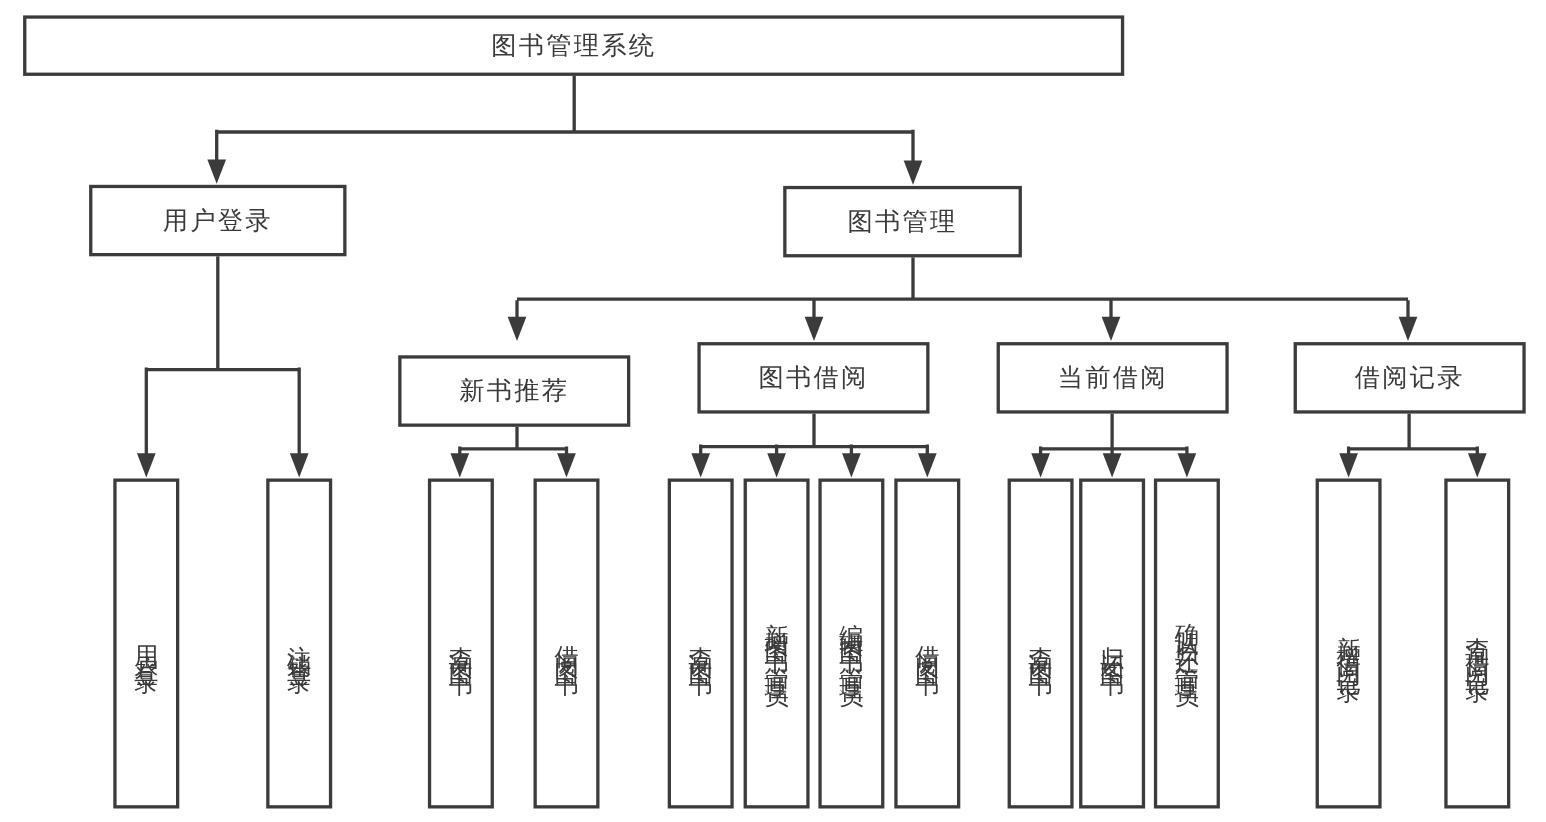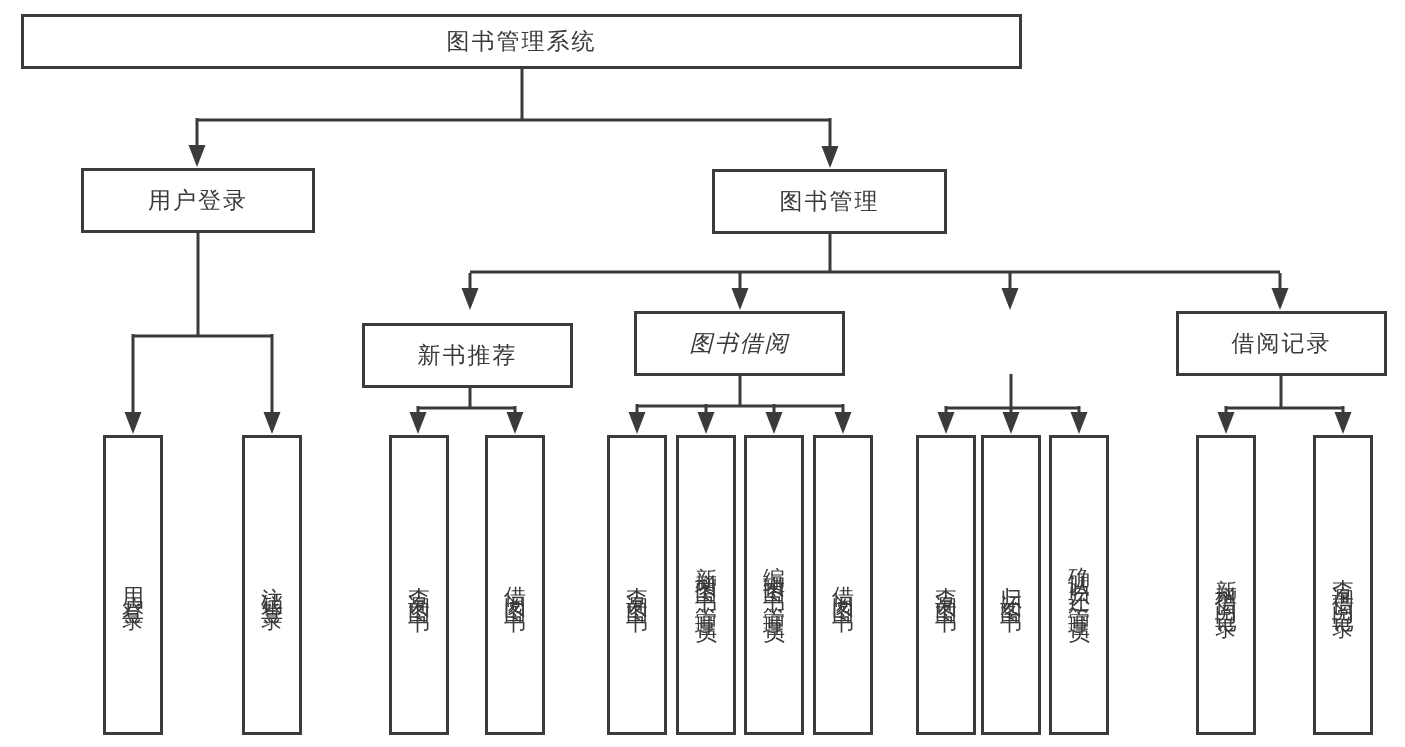--- a/index.html
+++ b/index.html
@@ -29,24 +29,24 @@
     writing-mode:vertical-rl;
     text-orientation:mixed;
     font-size:22px;
     letter-spacing:8px;
     line-height:1;
     width:60px; height:300px; top:435px;
   }
   .root-box   { left:21px;  top:14px;  width:1001px; height:55px; }
   .lvl2       { height:65px; }
   .user-login { left:81px;  top:168px; width:234px; }
-  .book-mgmt  { left:712px; top:169px; width:235px; }
+  .book-mgmt  { left:712px; top:169px; width:217px; }
   .lvl3       { top:311px; width:211px; height:65px; }
   .nb  { left:362px;margin-top:12px; }
-  .bb  { left:634px;font-style:italic; }
+  .bb  { left:634px; }
   .cb  { left:906px; }
   .br  { left:1176px; }
   .l-a1 { left:103px; }  .l-a2 { left:242px; }
   .l-b1 { left:389px; }  .l-b2 { left:485px; }
   .l-c1 { left:607px; }  .l-c2 { left:676px; }
   .l-c3 { left:744px; }  .l-c4 { left:813px; }
   .l-d1 { left:916px; }  .l-d2 { left:981px; }
   .l-d3 { left:1049px; }
   .l-e1 { left:1196px; } .l-e2 { left:1313px; }
   #watermark {
@@ -96,20 +96,21 @@
     </g>
   </svg>
 
   <div class="node h-node root-box">图书管理系统</div>
 
   <div class="node h-node lvl2 user-login">用户登录</div>
   <div class="node h-node lvl2 book-mgmt">图书管理</div>
 
   <div class="node h-node lvl3 nb">新书推荐</div>
   <div class="node h-node lvl3 bb">图书借阅</div>
+  <div class="node h-node lvl3 cb">当前借阅</div>
   <div class="node h-node lvl3 br">借阅记录</div>
 
   <div class="node leaf l-a1">用户登录</div>
   <div class="node leaf l-a2">注销登录</div>
 
   <div class="node leaf l-b1">查询图书</div>
   <div class="node leaf l-b2">借阅图书</div>
 
   <div class="node leaf l-c1">查询图书</div>
   <div class="node leaf l-c2">新增图书（管理员）</div>

